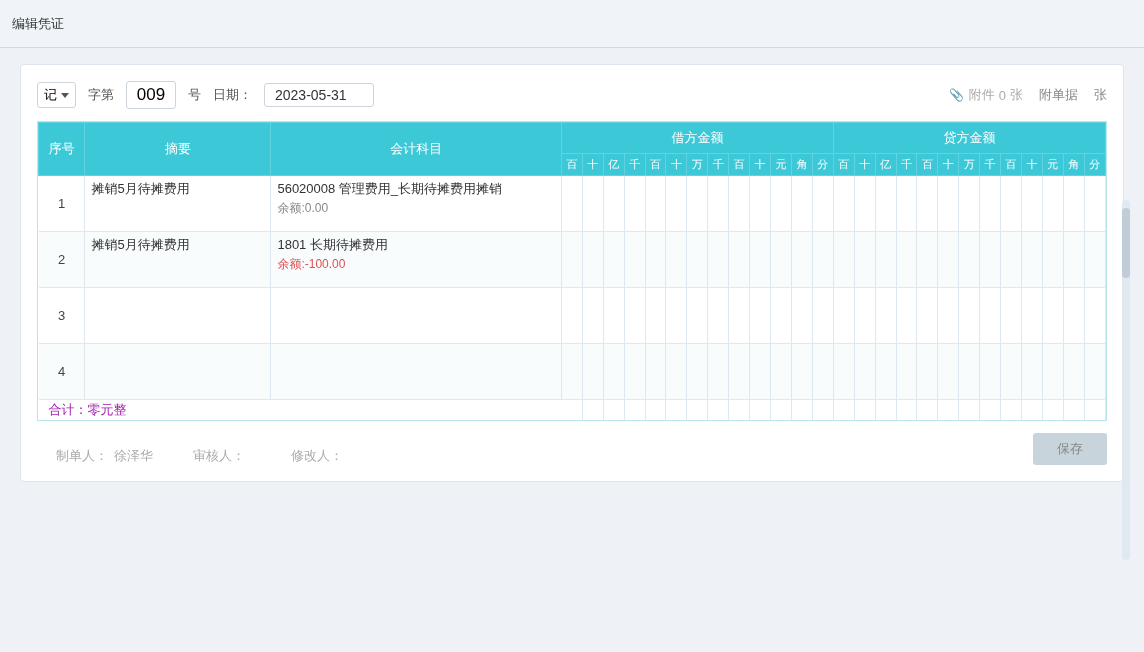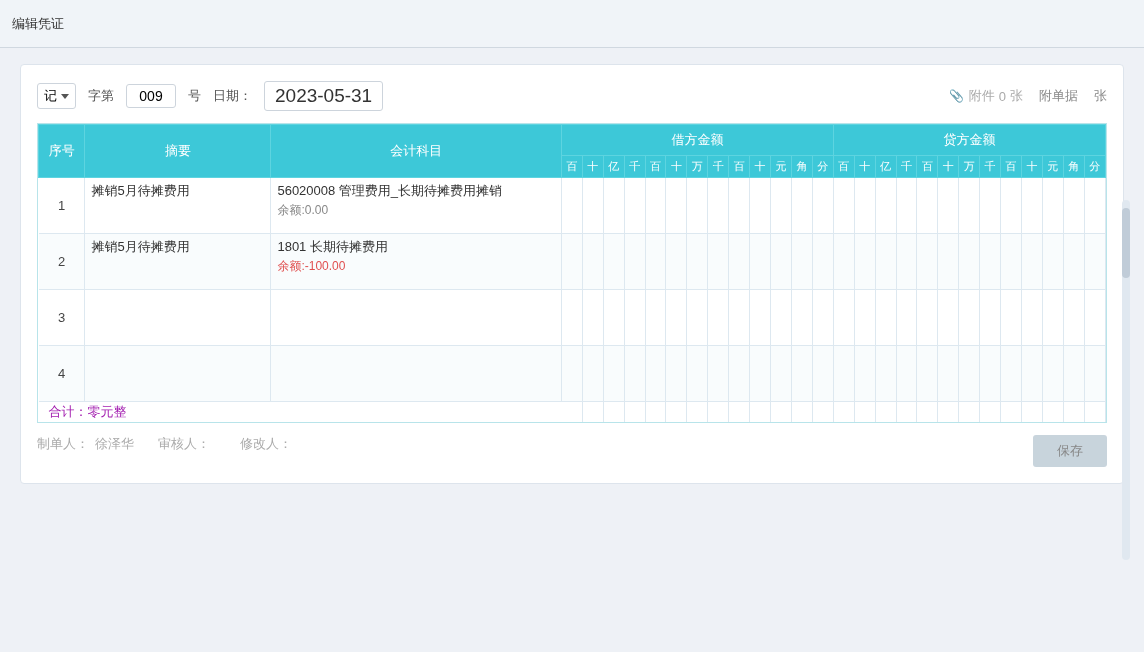--- a/index.html
+++ b/index.html
@@ -74,30 +74,30 @@
       cursor: pointer;
       display: flex;
       align-items: center;
       gap: 2px;
       min-width: 36px;
     }
     .field-box {
       border: 1px solid #cdd4dc;
       border-radius: 3px;
       padding: 3px 8px;
-      font-size: 14px;
+      font-size: 17px;
       min-width: 50px;
       text-align: center;
       background: #fff;
     }
     .date-field {
       border: 1px solid #cdd4dc;
       border-radius: 3px;
       padding: 3px 10px;
-      font-size: 19px;
+      font-size: 14px;
       background: #fff;
       min-width: 110px;
       color: #333;
     }
     .attachment-area {
       margin-left: auto;
       display: flex;
       align-items: center;
       gap: 16px;
       color: #888;
@@ -180,25 +180,26 @@
     }
     .footer-row td {
       padding: 1px 10px;
       font-size: 13px;
       font-weight: normal;
       color: #a21caf;
       border-top: 1px solid #ccd4dc;
     }
     .form-footer {
       display: flex;
-      align-items: flex-start;
+      align-items: flex-end;
       margin-top: 12px;
-      gap: 24px;
+      gap: 40px;
       color: #aaa;
       font-size: 13px;
+      margin-left: 19px;
     }
     .footer-field {
       display: flex;
       align-items: center;
       gap: 6px;
     }
     .save-btn {
       margin-left: auto;
       background: #c8d4dc;
       color: #888;

